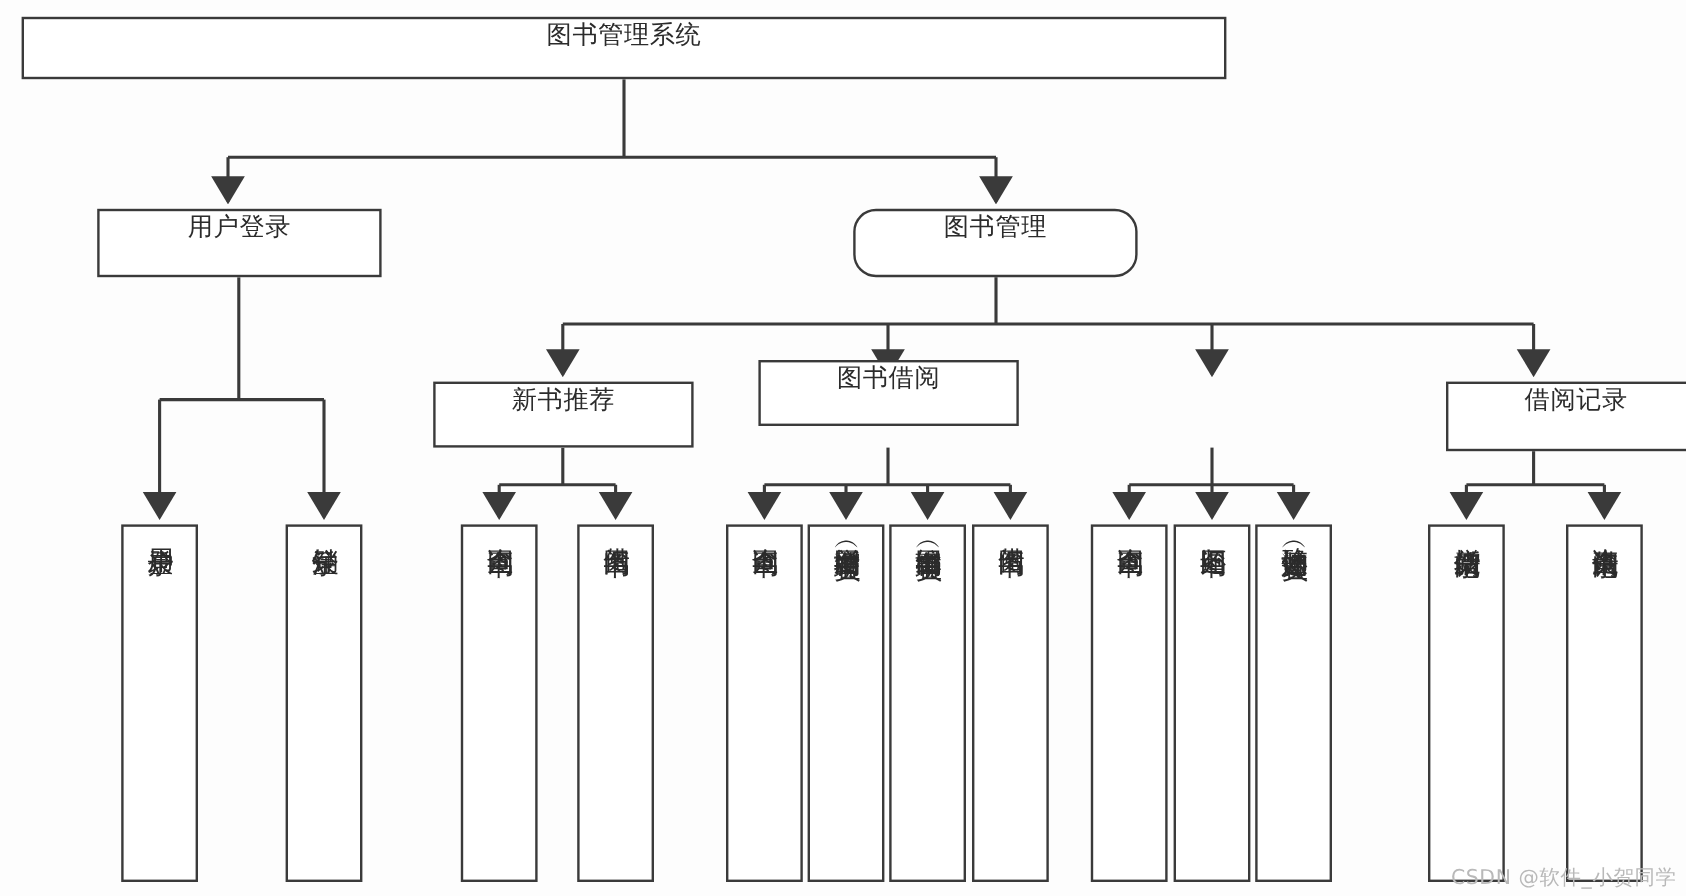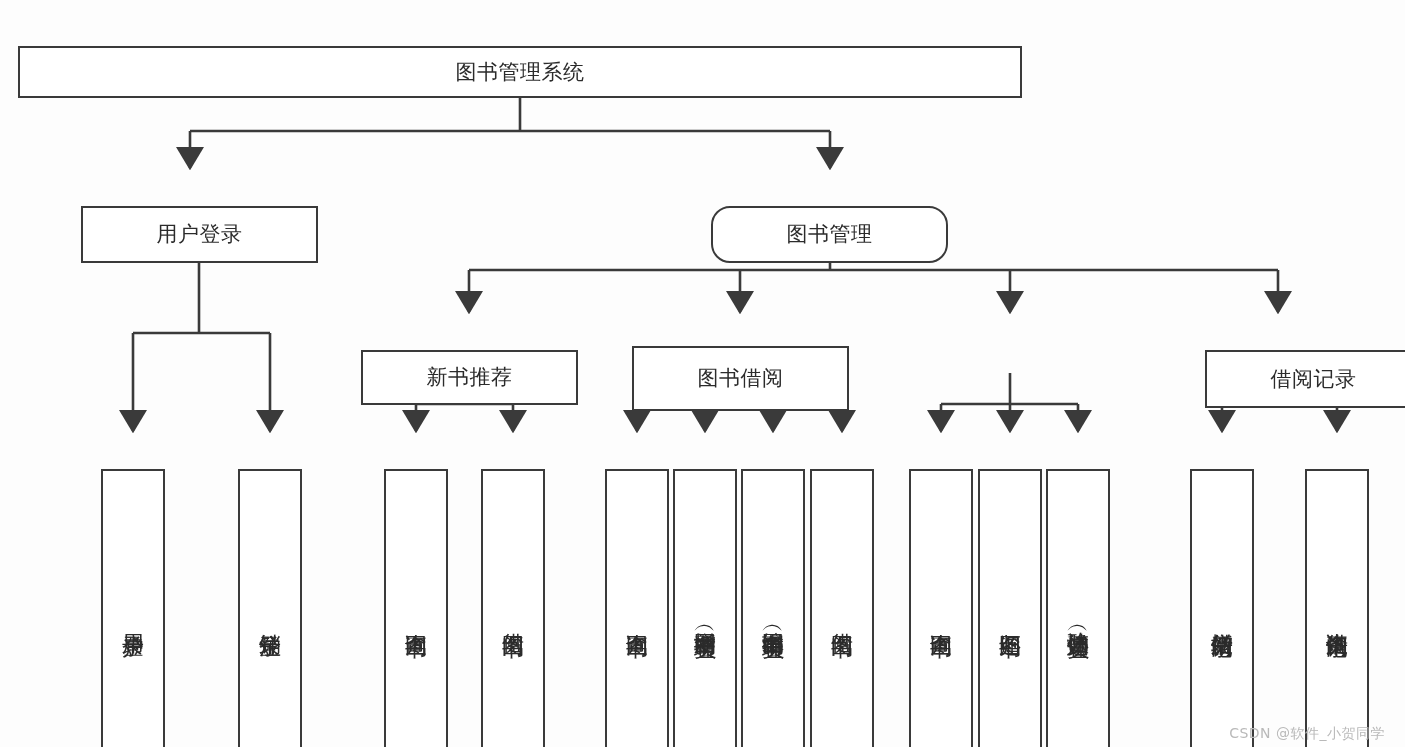--- a/index.html
+++ b/index.html
@@ -25,24 +25,23 @@
     left: 0;
     width: 1405px;
     height: 747px;
   }
   .node {
     position: absolute;
     box-sizing: border-box;
     background: #ffffff;
     border: 2.5px solid #3a3a3a;
     display: flex;
-    align-items: center;
+    align-items: flex-start;
     justify-content: center;
     overflow: hidden;
-    margin-top: 32px;
   }
   .node .label {
     color: #2b2b2b;
     text-align: center;
     line-height: 1.25;
     letter-spacing: 0.5px;
     white-space: nowrap;
   }
   .node.horizontal .label {
     writing-mode: horizontal-tb;
@@ -53,23 +52,23 @@
   }
   .node.vertical .label {
     writing-mode: vertical-rl;
     text-orientation: upright;
     font-size: 22px;
     line-height: 1.18;
     letter-spacing: 1px;
   }
   .watermark {
     position: absolute;
-    right: 20px;
+    right: 8px;
     bottom: 4px;
-    font-size: 14px;
+    font-size: 17px;
     color: #b9b9b9;
     letter-spacing: 0.5px;
     white-space: nowrap;
     pointer-events: none;
   }
 </style>
 </head>
 <body>
 
 <div id="diagram-root">
@@ -133,21 +132,21 @@
   </div>
 
   <div class="node horizontal" style="left:711px; top:174px; width:237px; height:57px;border-radius:19px;">
     <span class="label">图书管理</span>
   </div>
 
   <div class="node horizontal" style="left:361px; top:318px; width:217px; height:55px;">
     <span class="label">新书推荐</span>
   </div>
 
-  <div class="node horizontal" style="left:632px; top:314px; width:217px; height:65px;">
+  <div class="node horizontal" style="left:632px; top:300px; width:217px; height:55px;">
     <span class="label">图书借阅</span>
   </div>
 
 
   <div class="node horizontal" style="left:1205px; top:318px; width:217px; height:58px;">
     <span class="label">借阅记录</span>
   </div>
 
   <div class="node vertical" style="left:101px; top:437px; width:64px; height:298px;">
     <span class="label">用户登录</span>

